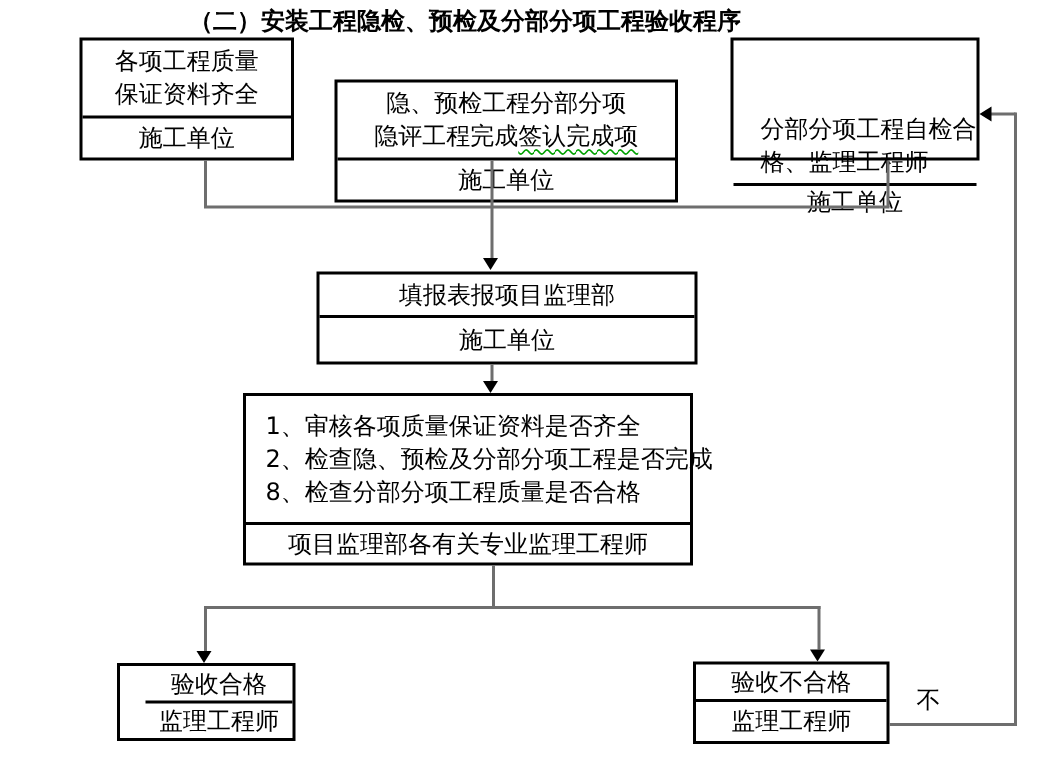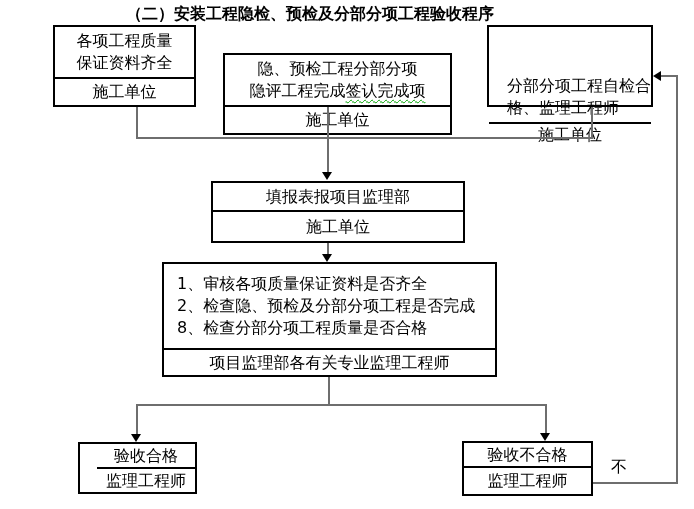--- a/index.html
+++ b/index.html
@@ -59,21 +59,21 @@
   }
   
   #box-quality   {left:53px;  top:25px;  width:143px; height:82px;}
   #box-quality .main{height:50px;}
   #box-inspect   {left:223px; top:25px;  width:229px; height:82px;margin-top:28px;}
   #box-inspect .main{height:50px;}
   #box-selfcheck {left:487px; top:25px;  width:166px; height:82px;}
   #box-selfcheck .main{height:50px;align-items:flex-start;padding-left:18px;margin-top:45px;}
   #box-report    {left:211px; top:181px; width:254px; height:62px;}
   #box-report .main{height:27px;}
-  #box-review    {left:162px; top:262px; width:335px; height:115px;}
+  #box-review    {left:162px; top:262px; width:300px; height:115px;}
   #box-review .main{height:84px;}
   #box-pass      {left:78px;  top:442px; width:119px; height:52px;line-height:20px;padding-left:17px;}
   #box-pass .main{height:23px;}
   #box-fail      {left:462px; top:441px; width:131px; height:55px;line-height:20px;}
   #box-fail .main{height:23px;}
 </style>
 </head>
 <body>
 
 <div class="canvas">

